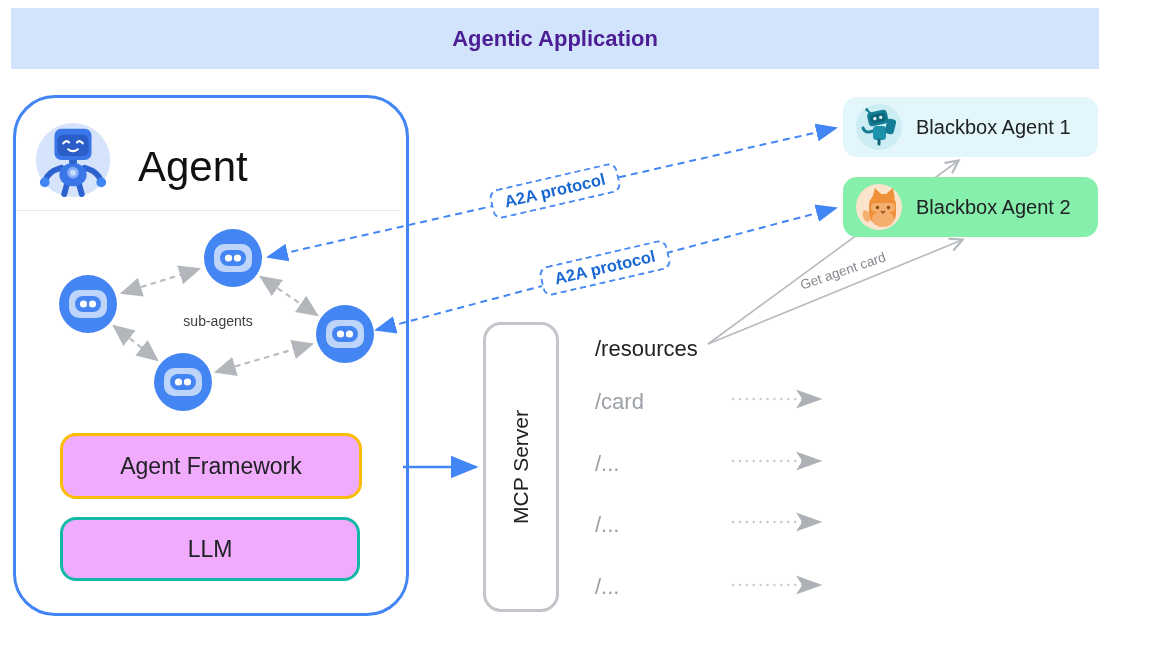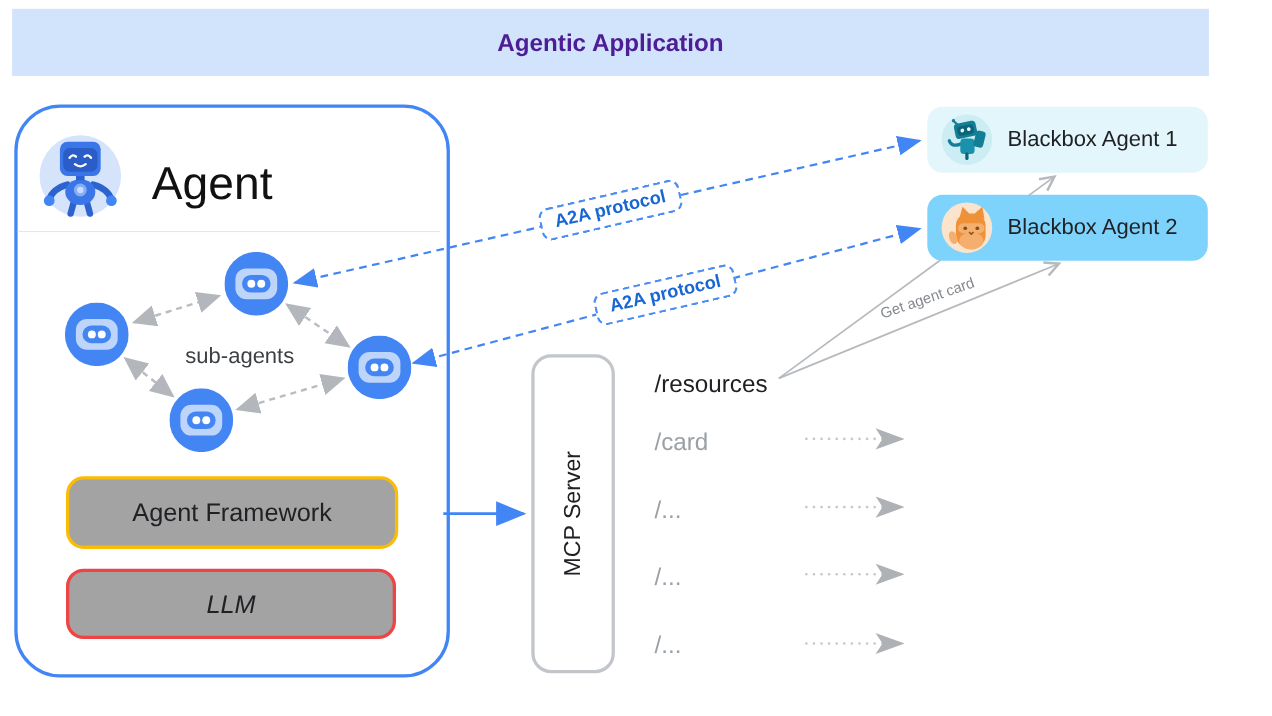--- a/index.html
+++ b/index.html
@@ -18,40 +18,40 @@
   #agent-box{left:13px;top:95px;width:390px;height:515px;border:3px solid #4285f4;
     border-radius:42px;z-index:2;background:transparent;}
   #agent-avatar{left:34px;top:121px;width:78px;height:78px;z-index:2;}
   #agent-title{left:138px;top:143px;font-size:42px;color:#111;z-index:2;}
   #agent-divider{left:16px;top:210px;width:384px;height:1px;background:#e4e6e9;z-index:2;}
   .subagent{width:58px;height:58px;z-index:2;}
   #subagent-top{left:204px;top:229px;}
   #subagent-left{left:59px;top:275px;}
   #subagent-right{left:316px;top:305px;}
   #subagent-bottom{left:154px;top:353px;}
-  #subagents-label{left:168px;top:313px;width:100px;text-align:center;font-size:20px;color:#3c4043;z-index:2;}
-  .inner-box{left:60px;z-index:2;border-radius:16px;background:#a3a3a3;
+  #subagents-label{left:168px;top:313px;width:100px;text-align:center;font-size:14px;color:#3c4043;z-index:2;}
+  .inner-box{left:60px;z-index:2;border-radius:16px;background:#f0abfc;
     display:flex;align-items:center;justify-content:center;font-size:23px;color:#202124;}
   #framework-box{top:433px;width:296px;height:60px;border:3px solid #fbbc04;}
-  #llm-box{top:517px;width:294px;height:58px;border:3px solid #ef4444;font-style:italic;}
+  #llm-box{top:517px;width:294px;height:58px;border:3px solid #14b8a6;}
   
   #mcp-box{left:483px;top:322px;width:70px;height:284px;border:3px solid #c2c6cb;border-radius:18px;
     background:#fff;z-index:2;display:flex;align-items:center;justify-content:center;}
   #mcp-box .vtext{transform:rotate(-90deg);white-space:nowrap;font-size:21px;color:#202124;}
   
   .a2a-label{z-index:3;transform:translate(-50%,-50%) rotate(-13deg);
     background:#fff;border:2px dashed #4c8cf5;border-radius:9px;padding:3px 12px 4px;
     font-size:16.5px;font-weight:bold;color:#1967d2;white-space:nowrap;}
   #a2a-label-1{left:555px;top:191px;}
   #a2a-label-2{left:605px;top:268px;}
   
   .blackbox{left:843px;width:255px;height:60px;border-radius:14px;z-index:2;
     display:flex;align-items:center;gap:13px;padding-left:12px;box-sizing:border-box;}
   #blackbox-1{top:97px;background:#e2f6fb;align-items:center;}
-  #blackbox-2{top:177px;background:#7dd3fc;}
+  #blackbox-2{top:177px;background:#86efac;}
   .blackbox .bb-label{font-size:20px;color:#202124;}
   .bb-icon{width:48px;height:48px;flex:0 0 auto;}
   
   .ep-row{left:595px;font-size:22px;z-index:2;white-space:nowrap;}
   .ep-dark{color:#202124;}
   .ep-muted{color:#9aa0a6;}
   #ep-0{top:336px;}
   #ep-1{top:389px;}
   #ep-2{top:451px;}
   #ep-3{top:512px;}

